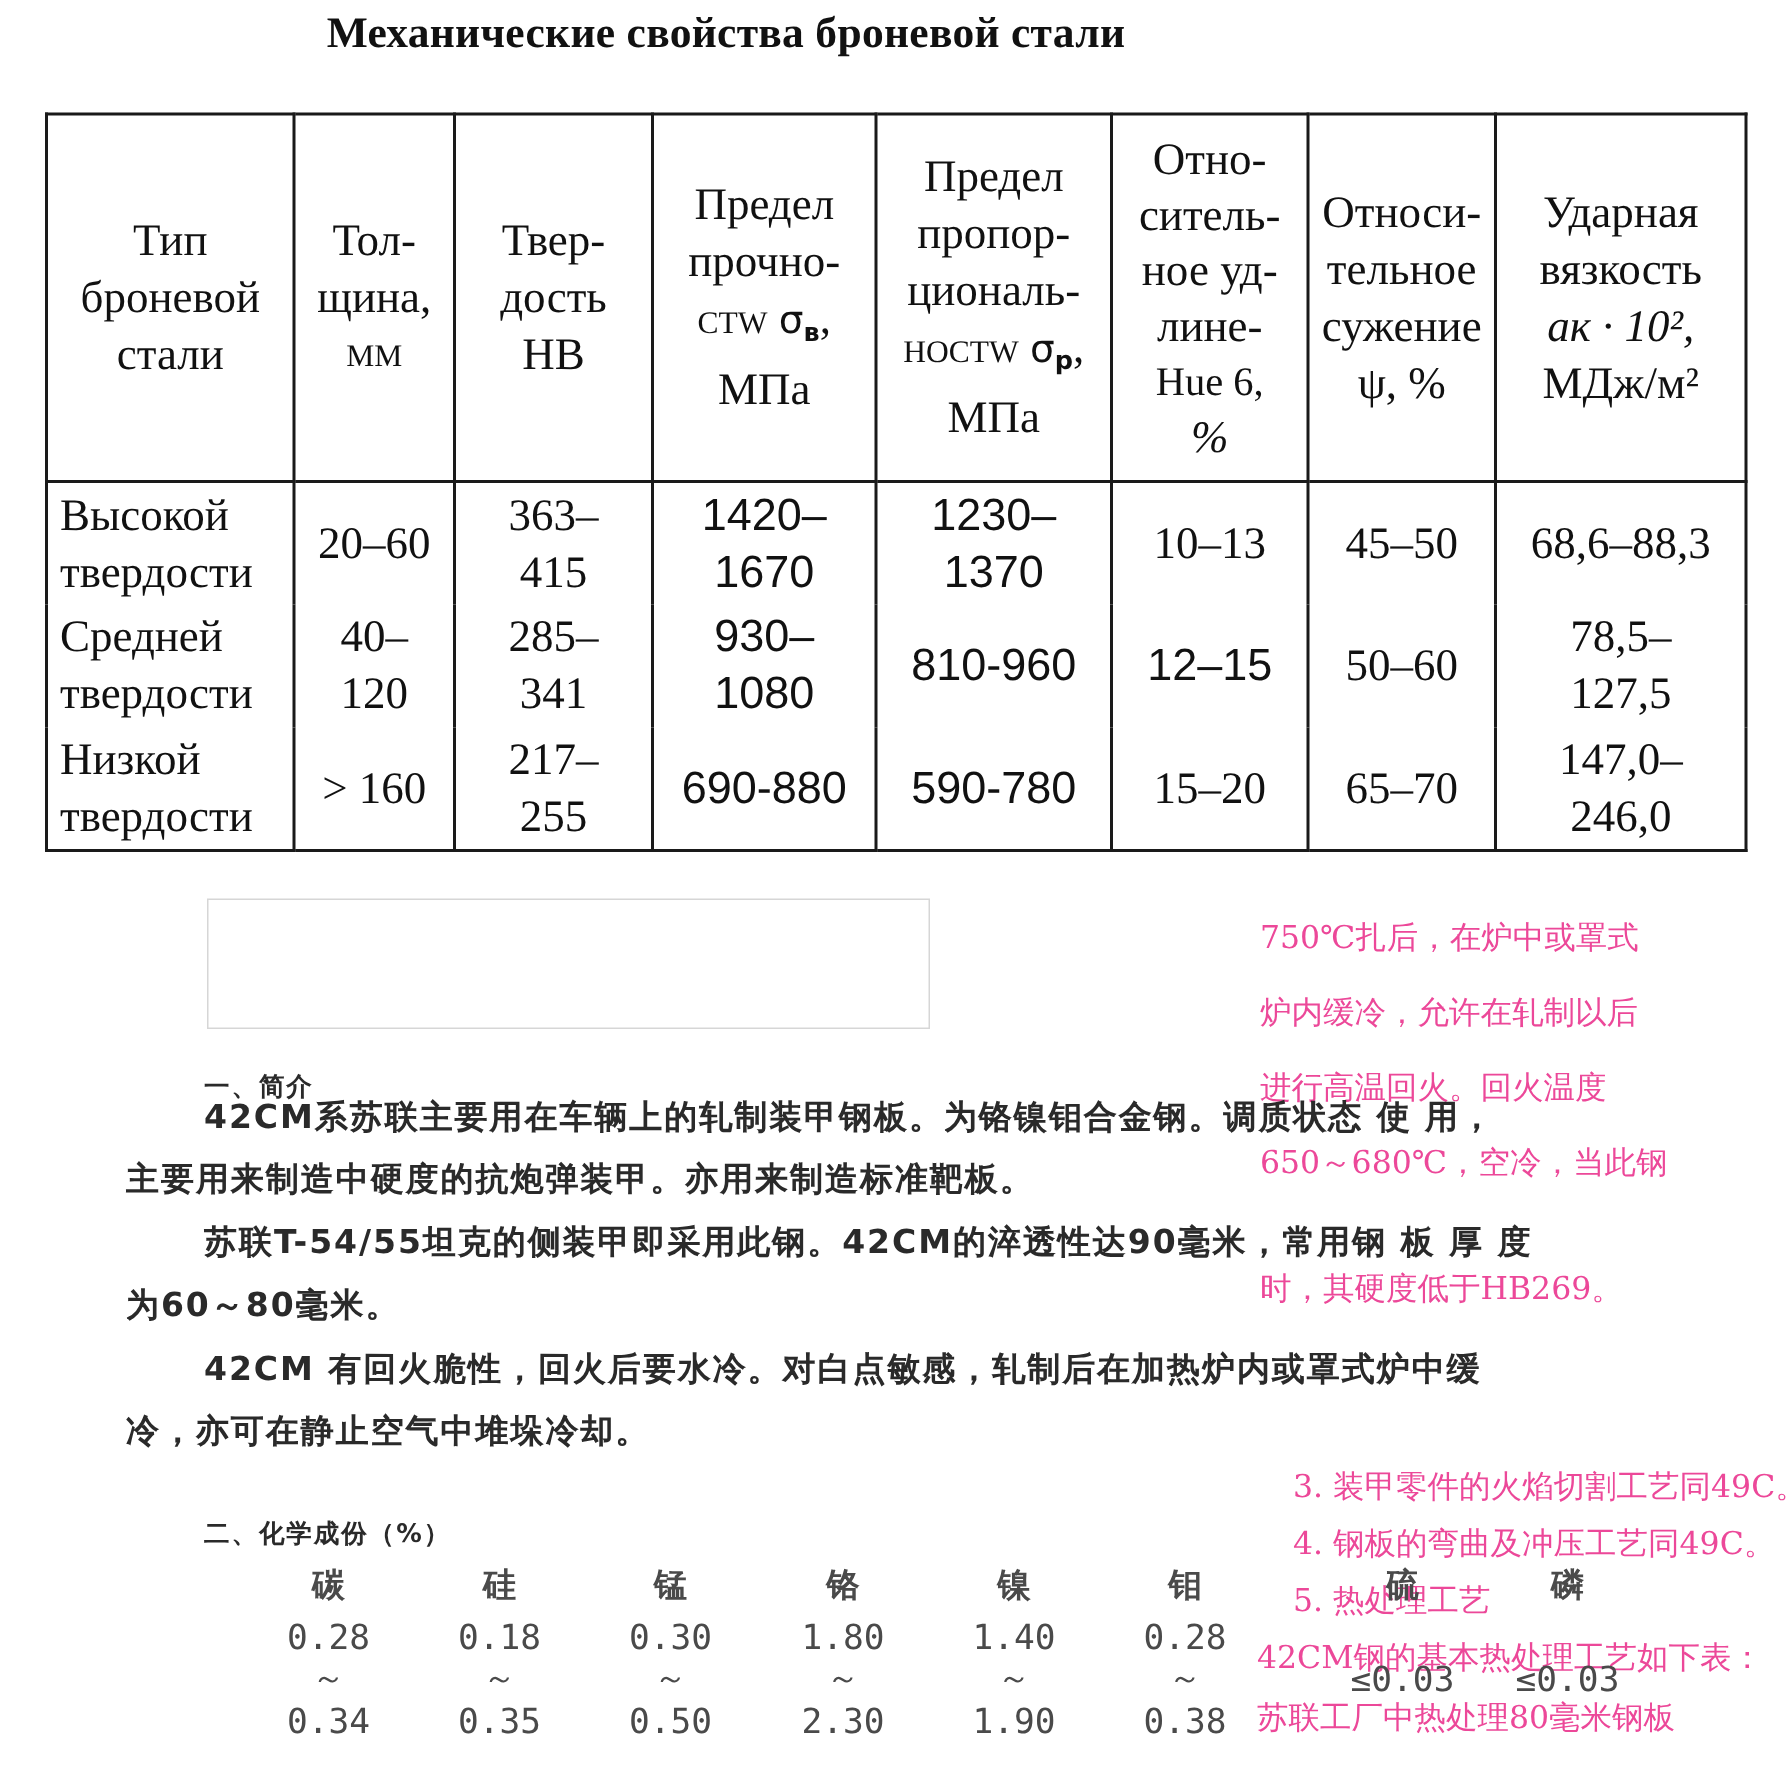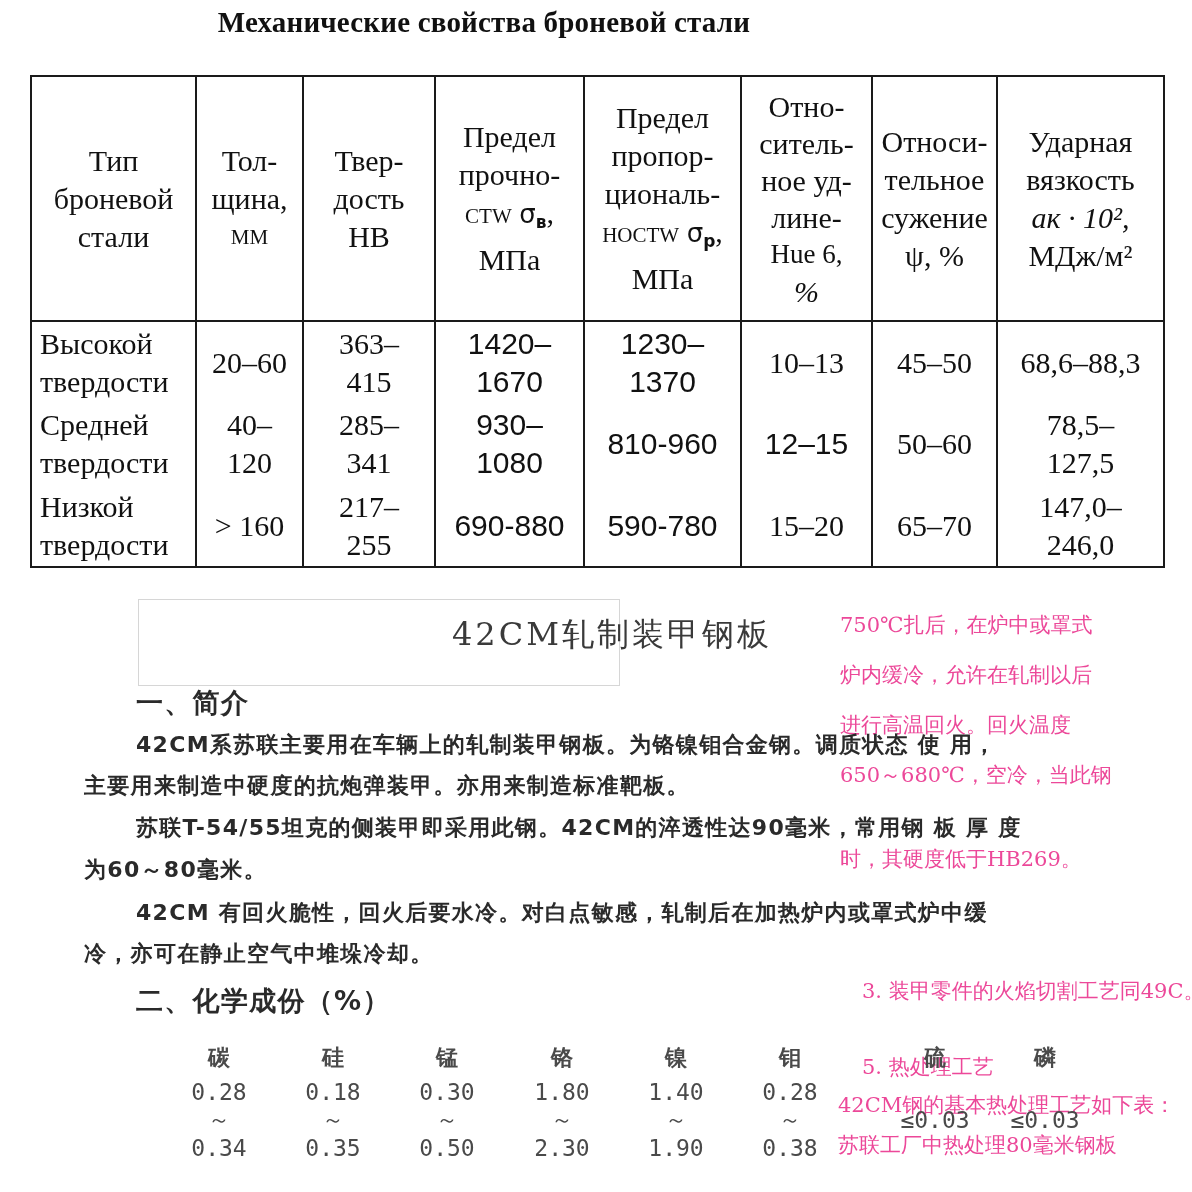--- a/index.html
+++ b/index.html
@@ -41,21 +41,21 @@
   .ghost { color: #ec4899; font-family: "DejaVu Serif", serif; font-size: 21px; position: absolute; white-space: nowrap; }
   .ghost-lines { position: absolute; border: 1px solid #d6d6d6; }
   #cn-title {
     position: absolute; left: 452px; top: 28px; font-size: 32px; color: #3a3a3a;
     font-family: "DejaVu Serif", serif; letter-spacing: 3px;
   }
   .cn-text {
     position: absolute; font-family: "DejaVu Sans", sans-serif; font-weight: bold;
     font-size: 22px; color: #2a2a2a; white-space: nowrap; letter-spacing: 1.3px;
   }
-  .cn-head { font-size: 27px; }
+  .cn-head { font-size: 17px; margin-top: 28px; }
   #chem { position: absolute; left: 150px; top: 453px; }
   .chem-col { position: absolute; text-align: center; width: 90px; color: #4a4a4a; }
   .chem-name { font-family: "DejaVu Sans", sans-serif; font-weight: bold; font-size: 22px; height: 40px; line-height: 40px; }
   .chem-val { font-family: "DejaVu Sans Mono", monospace; font-size: 23px; height: 28px; line-height: 28px; }
   .chem-tilde { font-size: 22px; height: 28px; line-height: 28px; font-family: "DejaVu Sans", sans-serif;}
 </style>
 </head>
 <body>
 
 <div id="ru-title" class="abs">Механические свойства броневой стали</div>
@@ -228,25 +228,25 @@
 
 <div id="cn">
 
   <div class="ghost-lines" style="left:138px; top:14px; width:480px; height:85px;"></div>
   <div class="ghost" style="left:840px; top:26px;">750℃扎后，在炉中或罩式</div>
   <div class="ghost" style="left:840px; top:76px;">炉内缓冷，允许在轧制以后</div>
   <div class="ghost" style="left:840px; top:126px;">进行高温回火。回火温度</div>
   <div class="ghost" style="left:840px; top:176px;">650～680℃，空冷，当此钢</div>
   <div class="ghost" style="left:840px; top:260px;">时，其硬度低于HB269。</div>
   <div class="ghost" style="left:862px; top:392px;">3. 装甲零件的火焰切割工艺同49C。</div>
+  <div class="ghost" style="left:862px; top:430px;">4. 钢板的弯曲及冲压工艺同49C。</div>
   <div class="ghost" style="left:862px; top:468px;">5. 热处理工艺</div>
   <div class="ghost" style="left:838px; top:506px;">42CM钢的基本热处理工艺如下表：</div>
   <div class="ghost" style="left:838px; top:546px;">苏联工厂中热处理80毫米钢板</div>
 
-  <div id="cn-title">42CM轧制装甲钢板</div>
 
   <div class="cn-text cn-head" style="left:136px; top:100px;">一、简介</div>
   <div class="cn-text" style="left:136px; top:145px;">42CM系苏联主要用在车辆上的轧制装甲钢板。为铬镍钼合金钢。调质状态 使 用，</div>
   <div class="cn-text" style="left:84px;  top:186px;">主要用来制造中硬度的抗炮弹装甲。亦用来制造标准靶板。</div>
   <div class="cn-text" style="left:136px; top:228px;">苏联T-54/55坦克的侧装甲即采用此钢。42CM的淬透性达90毫米，常用钢 板 厚 度</div>
   <div class="cn-text" style="left:84px;  top:270px;">为60～80毫米。</div>
   <div class="cn-text" style="left:136px; top:313px;">42CM 有回火脆性，回火后要水冷。对白点敏感，轧制后在加热炉内或罩式炉中缓</div>
   <div class="cn-text" style="left:84px;  top:354px;">冷，亦可在静止空气中堆垛冷却。</div>
   <div class="cn-text cn-head" style="left:136px; top:398px;">二、化学成份（%）</div>
 

